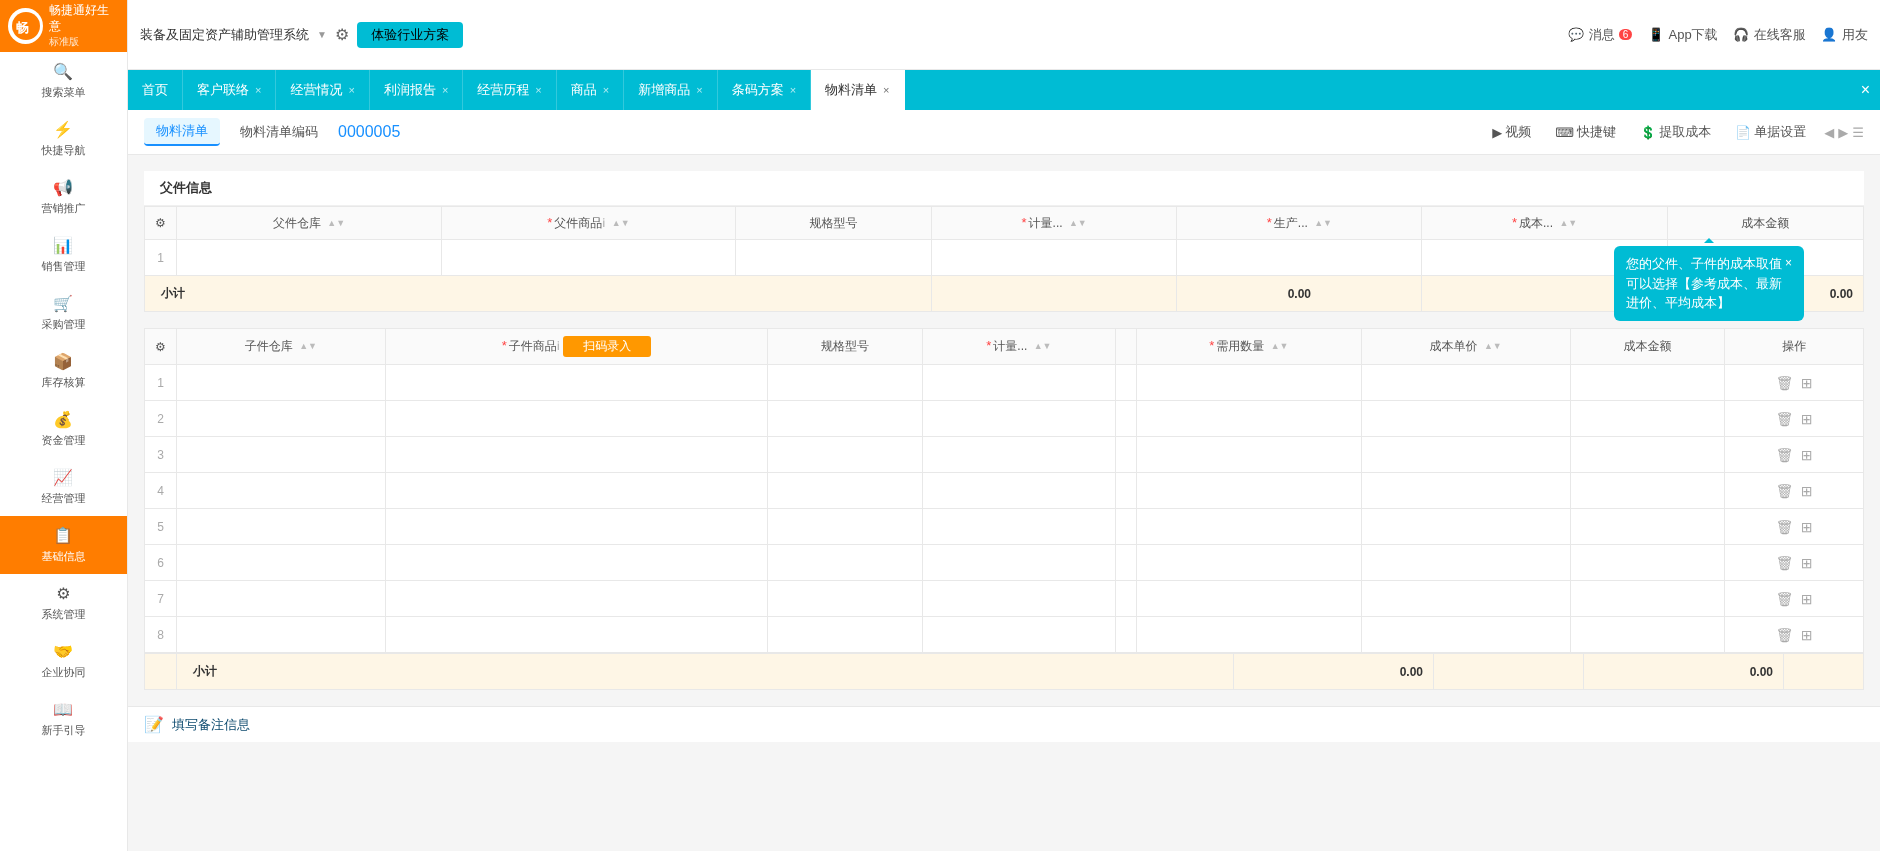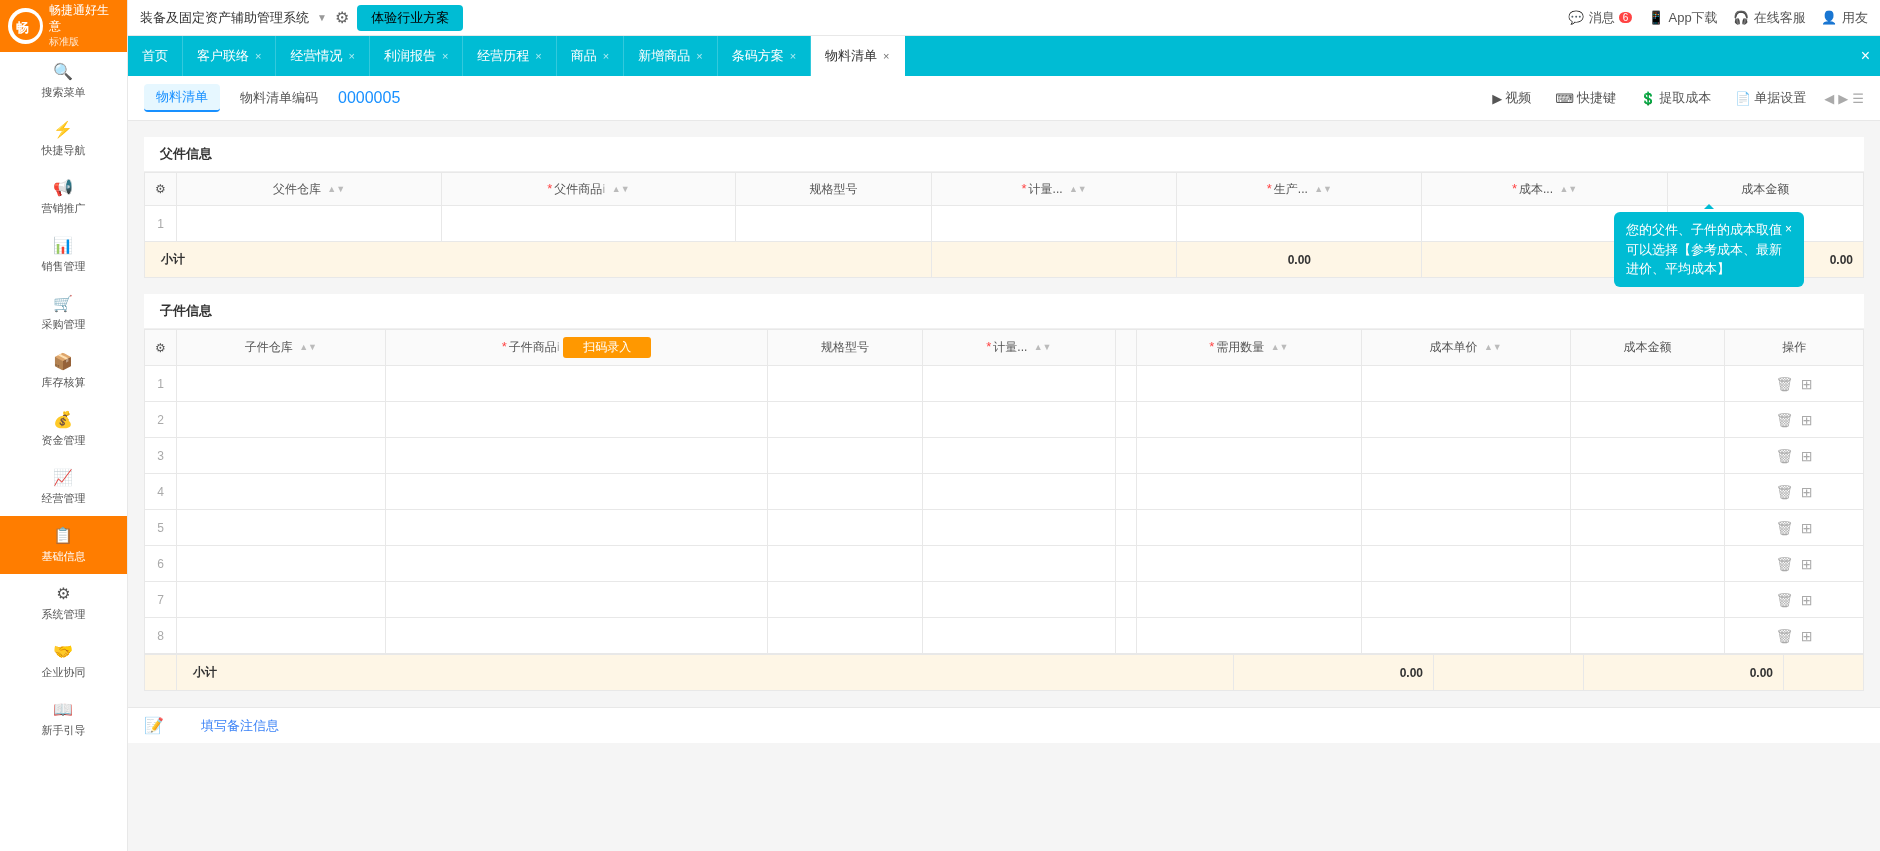--- a/index.html
+++ b/index.html
@@ -14,21 +14,21 @@
     .sidebar-logo-sub { font-size: 10px; opacity: 0.8; }
     .sidebar-item { display: flex; flex-direction: column; align-items: center; padding: 10px 4px; cursor: pointer; color: #555; gap: 4px; transition: background 0.2s; }
     .sidebar-item.active { background: #ff7d00; color: #fff; }
     .sidebar-item .icon { font-size: 16px; }
     .sidebar-item .label { font-size: 11px; }
 
     
     .main { flex: 1; display: flex; flex-direction: column; overflow: hidden; }
 
     
-    .top-bar { background: #fff; height: 36px; display: flex; align-items: center; padding: 0 12px; border-bottom: 1px solid #e8e8e8; justify-content: space-between; }
+    .top-bar { background: #fff; height: 70px; display: flex; align-items: center; padding: 0 12px; border-bottom: 1px solid #e8e8e8; justify-content: space-between; }
     .top-bar-left { display: flex; align-items: center; gap: 8px; }
     .system-title { font-size: 13px; color: #333; }
     .dropdown-icon { color: #999; font-size: 10px; }
     .settings-icon { color: #666; cursor: pointer; font-size: 16px; }
     .try-btn { background: #00bcd4; color: #000000; border: none; padding: 4px 14px; border-radius: 4px; cursor: pointer; font-size: 13px; }
     .top-bar-right { display: flex; align-items: center; gap: 16px; }
     .top-bar-right-item { display: flex; align-items: center; gap: 4px; color: #555; cursor: pointer; font-size: 12px; }
     .badge { background: #f44; color: #fff; border-radius: 8px; font-size: 10px; padding: 0 4px; }
 
     
@@ -303,21 +303,20 @@
         </table>
 
         <div class="tooltip-bubble" style="position:absolute; top:40px; right:60px; width:190px;">
           <span class="tooltip-close">×</span>
           <span>您的父件、子件的成本取值可以选择【参考成本、最新进价、平均成本】</span>
         </div>
       </div>
     </div>
 
     <div class="section" style="margin-top:8px;">
-      <div class="section-title">子件信息</div>
       <table class="data-table">
         <thead>
           <tr>
             <th class="gear-col">⚙</th>
             <th>
               子件仓库
               <span class="sort-arrows">▲▼</span>
             </th>
             <th>
               <span class="required">*</span>子件商品<span class="info-icon">ℹ</span>
@@ -474,17 +473,17 @@
             <td style="width:150px;"></td>
             <td style="text-align:right; padding-right:10px; width:200px;">0.00</td>
             <td style="width:80px;"></td>
           </tr>
         </tbody>
       </table>
     </div>
 
     <div class="bottom-note">
       <span class="note-icon">📝</span>
-      <span style="color:#3b82f6;margin-left:29px;">填写备注信息</span>
+      <span style="color:#0c4a6e;">填写备注信息</span>
     </div>
 
   </div>
 </div>
 
 </body></html>

